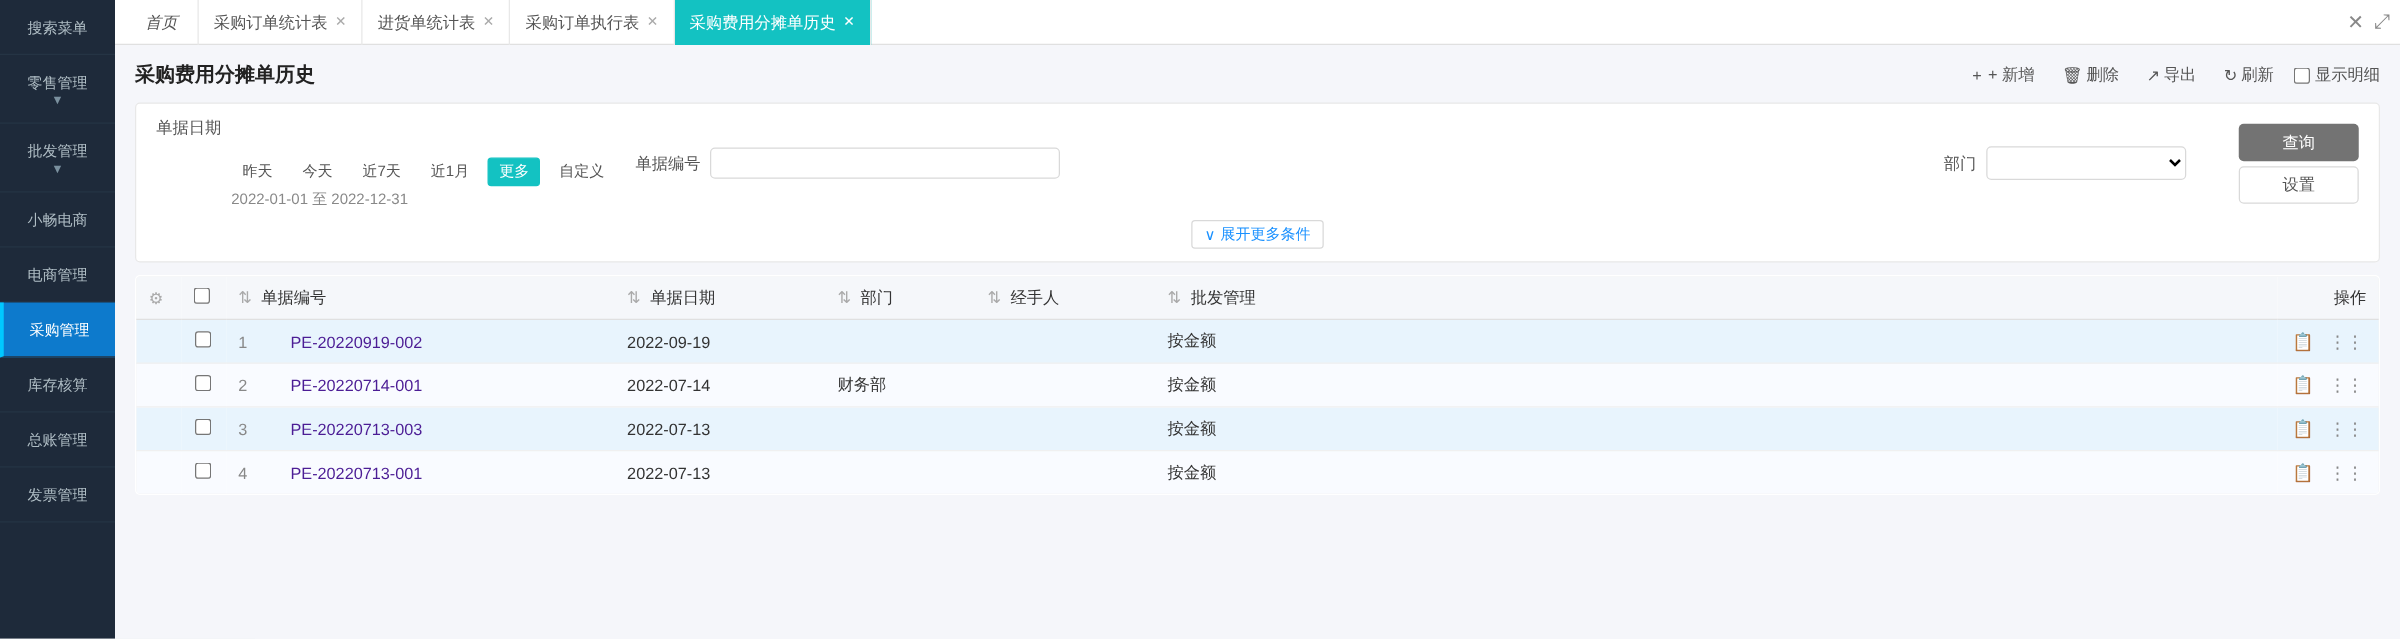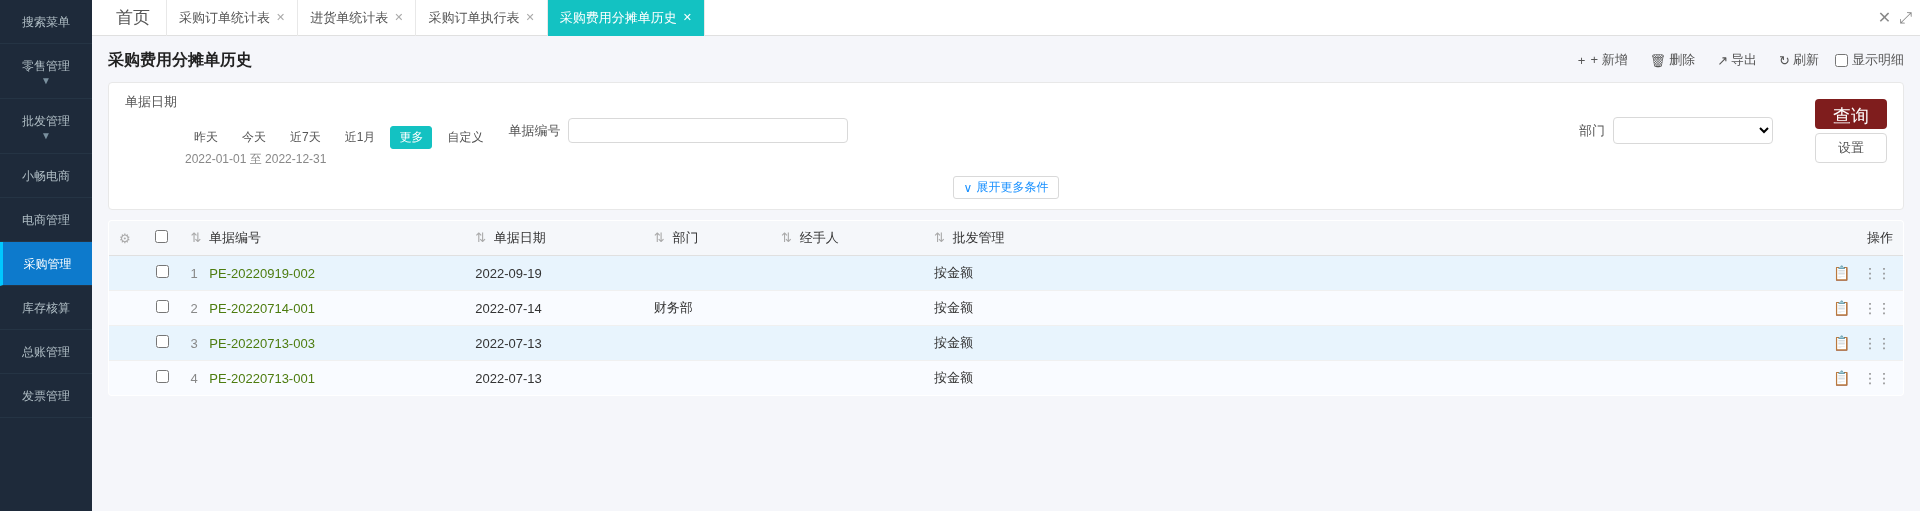--- a/index.html
+++ b/index.html
@@ -62,21 +62,21 @@
       background: #13c2c2;
       color: #fff;
       border-radius: 0;
     }
     .tab-item .tab-close {
       font-size: 11px;
       color: #aaa;
       cursor: pointer;
     }
     .tab-item.active .tab-close { color: #fff; }
-    .tab-home { padding: 0 16px; color: #555; font-size: 17px; }
+    .tab-home { padding: 0 16px; color: #555; font-size: 13px; font-style: italic; }
     .tabs-right {
       margin-left: auto;
       display: flex;
       align-items: center;
       gap: 8px;
       color: #888;
       font-size: 16px;
     }
     .tabs-right span { cursor: pointer; }
 
@@ -186,27 +186,27 @@
       cursor: pointer;
       padding: 2px 10px;
       border: 1px solid #d9d9d9;
       border-radius: 3px;
       background: #fff;
       display: flex;
       align-items: center;
       gap: 4px;
     }
     .query-btn {
-      background: #7f1d1d;
+      background: #737373;
       color: #fff;
       border: none;
-      padding: 5px 18px;
+      padding: 5px 35px;
       border-radius: 4px;
       cursor: pointer;
-      font-size: 18px;
+      font-size: 13px;
       height: 30px;
     }
     .set-btn {
       background: #fff;
       color: #555;
       border: 1px solid #d9d9d9;
       padding: 5px 14px;
       border-radius: 4px;
       cursor: pointer;
       font-size: 13px;
@@ -234,21 +234,21 @@
       white-space: nowrap;
     }
     .data-table td {
       padding: 7px 10px;
       border-bottom: 1px solid #f0f0f0;
       color: #333;
     }
     .data-table tr:last-child td { border-bottom: none; }
     .data-table tr:nth-child(even) td { background: #f9fbff; }
     .data-table tr:nth-child(odd) td { background: #e8f4fd; }
-    .link-blue { color: #4d7c0f; cursor: pointer; text-decoration: none; }
+    .link-blue { color: #4c1d95; cursor: pointer; text-decoration: none; margin-left: 23px; }
     .col-ops { display: flex; gap: 8px; justify-content: flex-end; }
     .op-icon { font-size: 14px; color: #888; cursor: pointer; padding: 2px; }
     .th-icon { color: #aaa; margin-right: 4px; }
     .gear-th { text-align: center; }
   </style>
 </head>
 <body>
 
 <div class="sidebar">
   <div class="sidebar-item">

